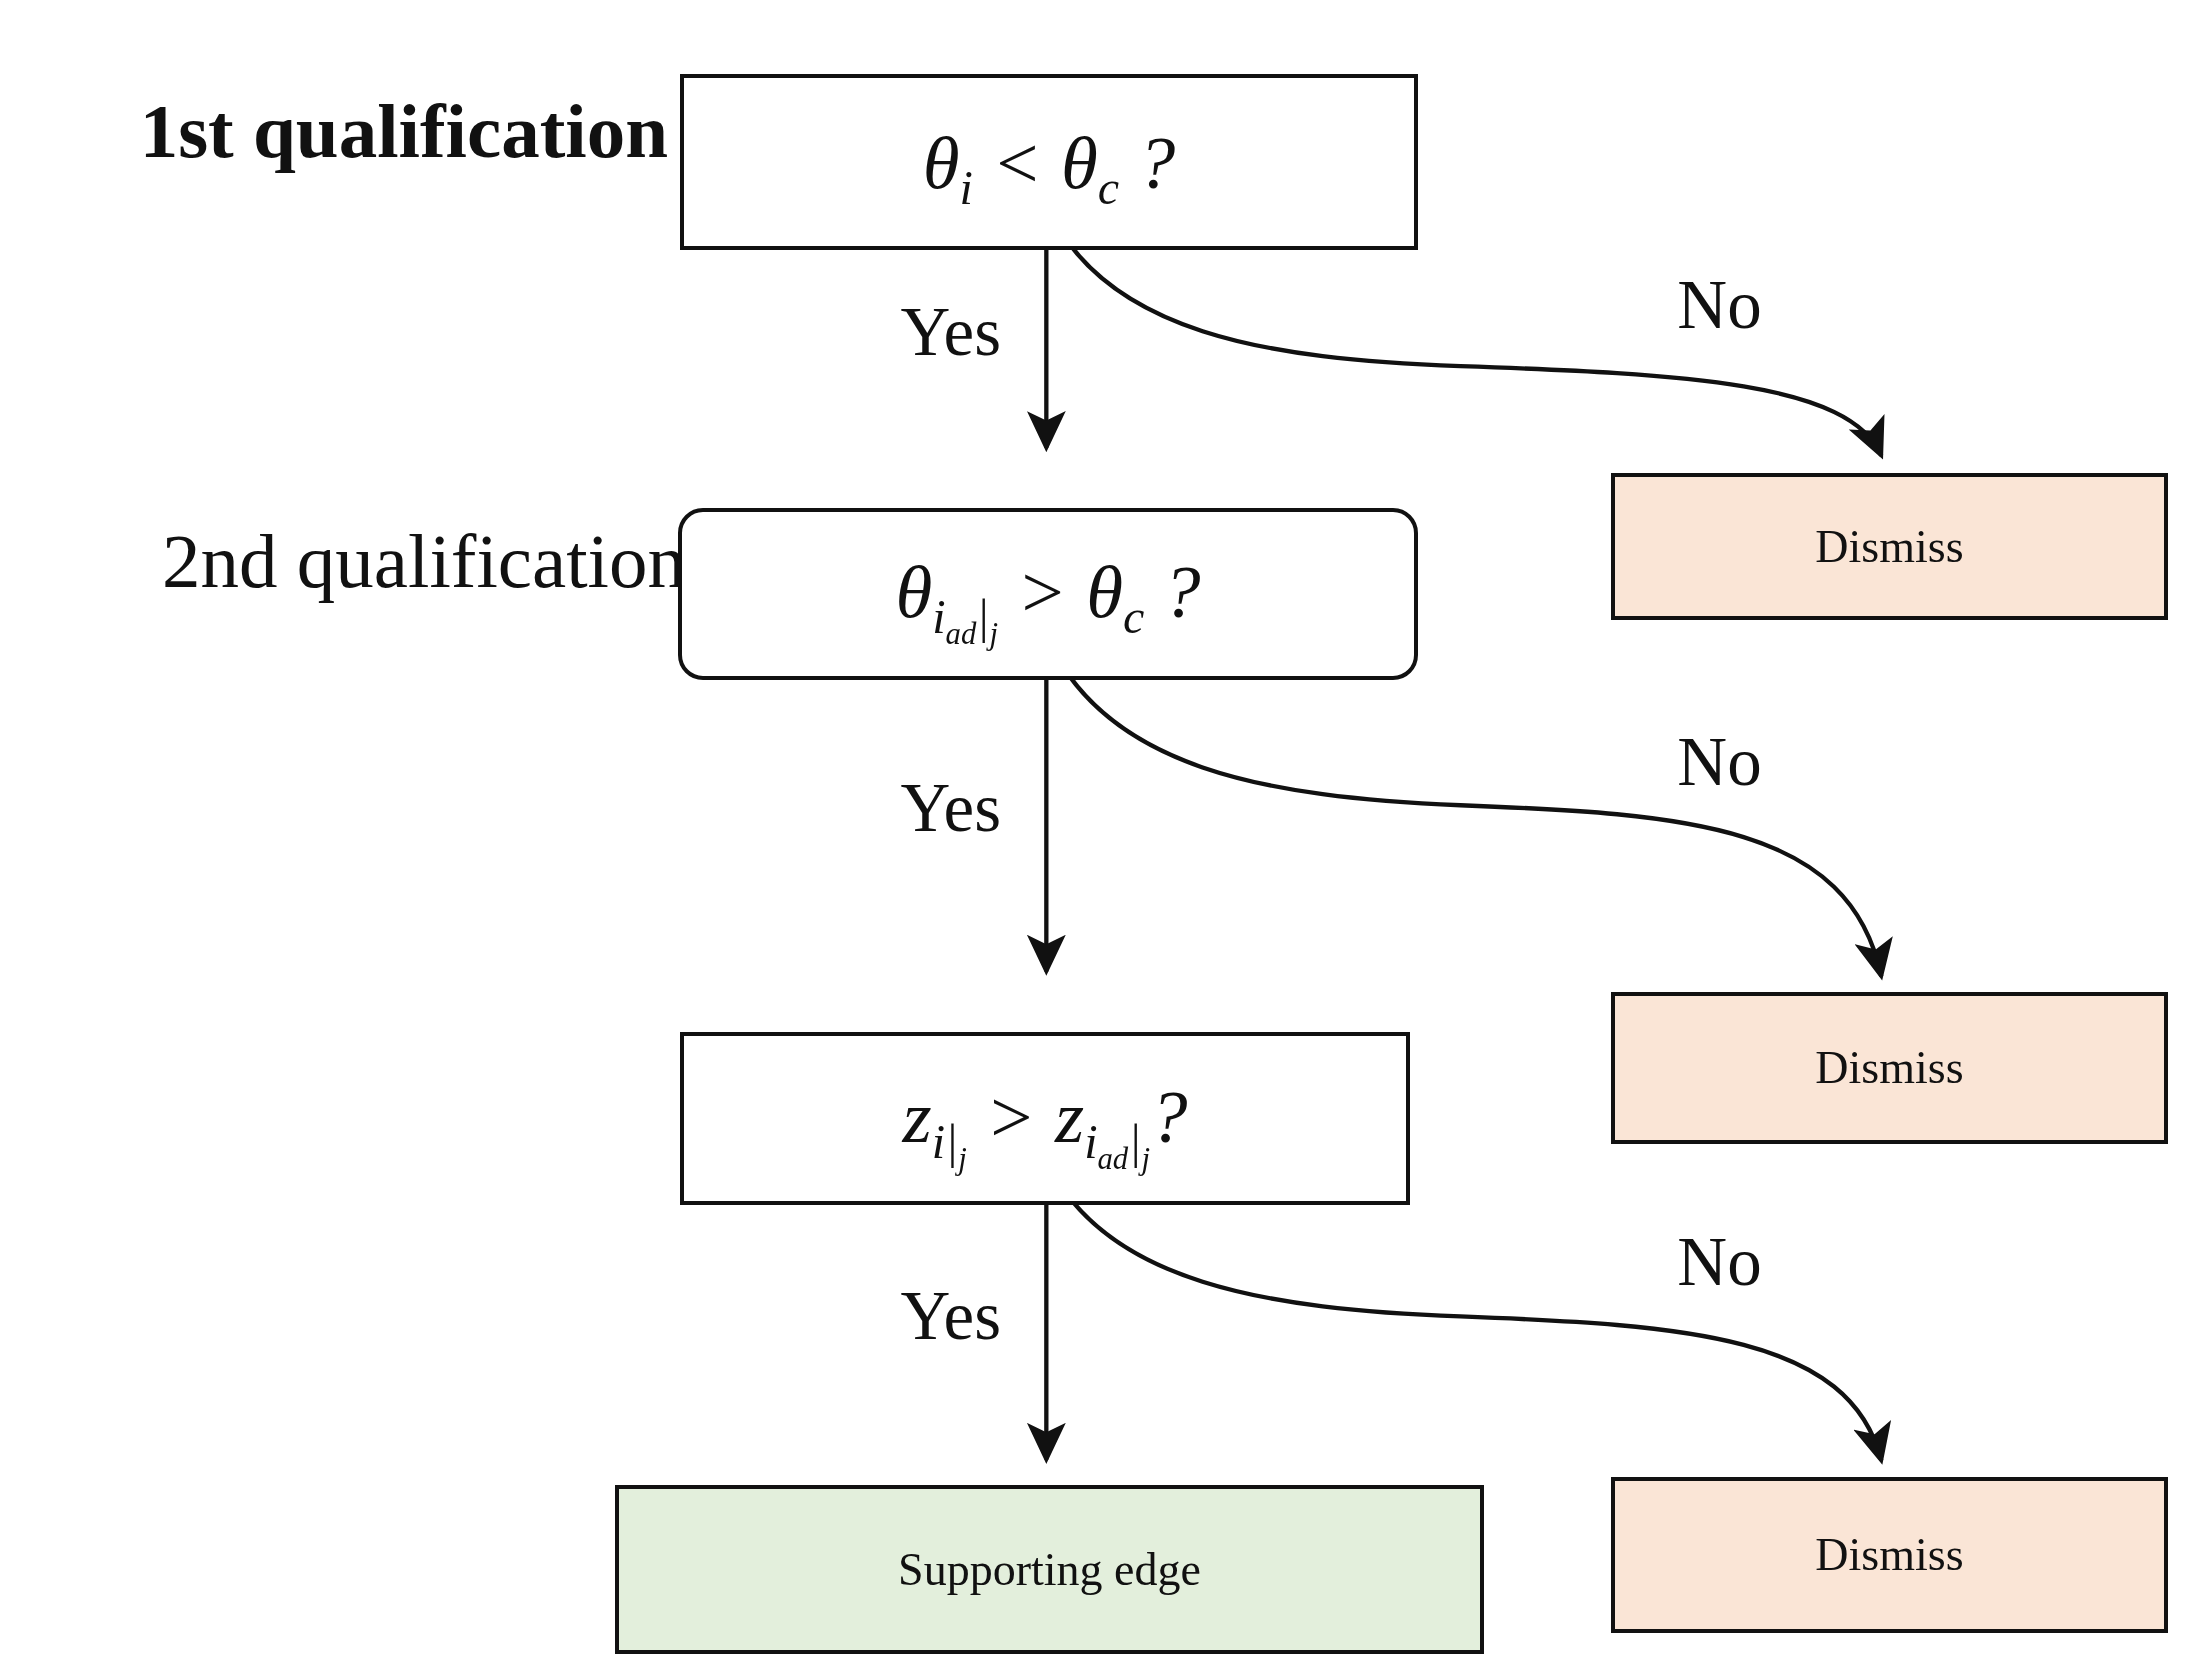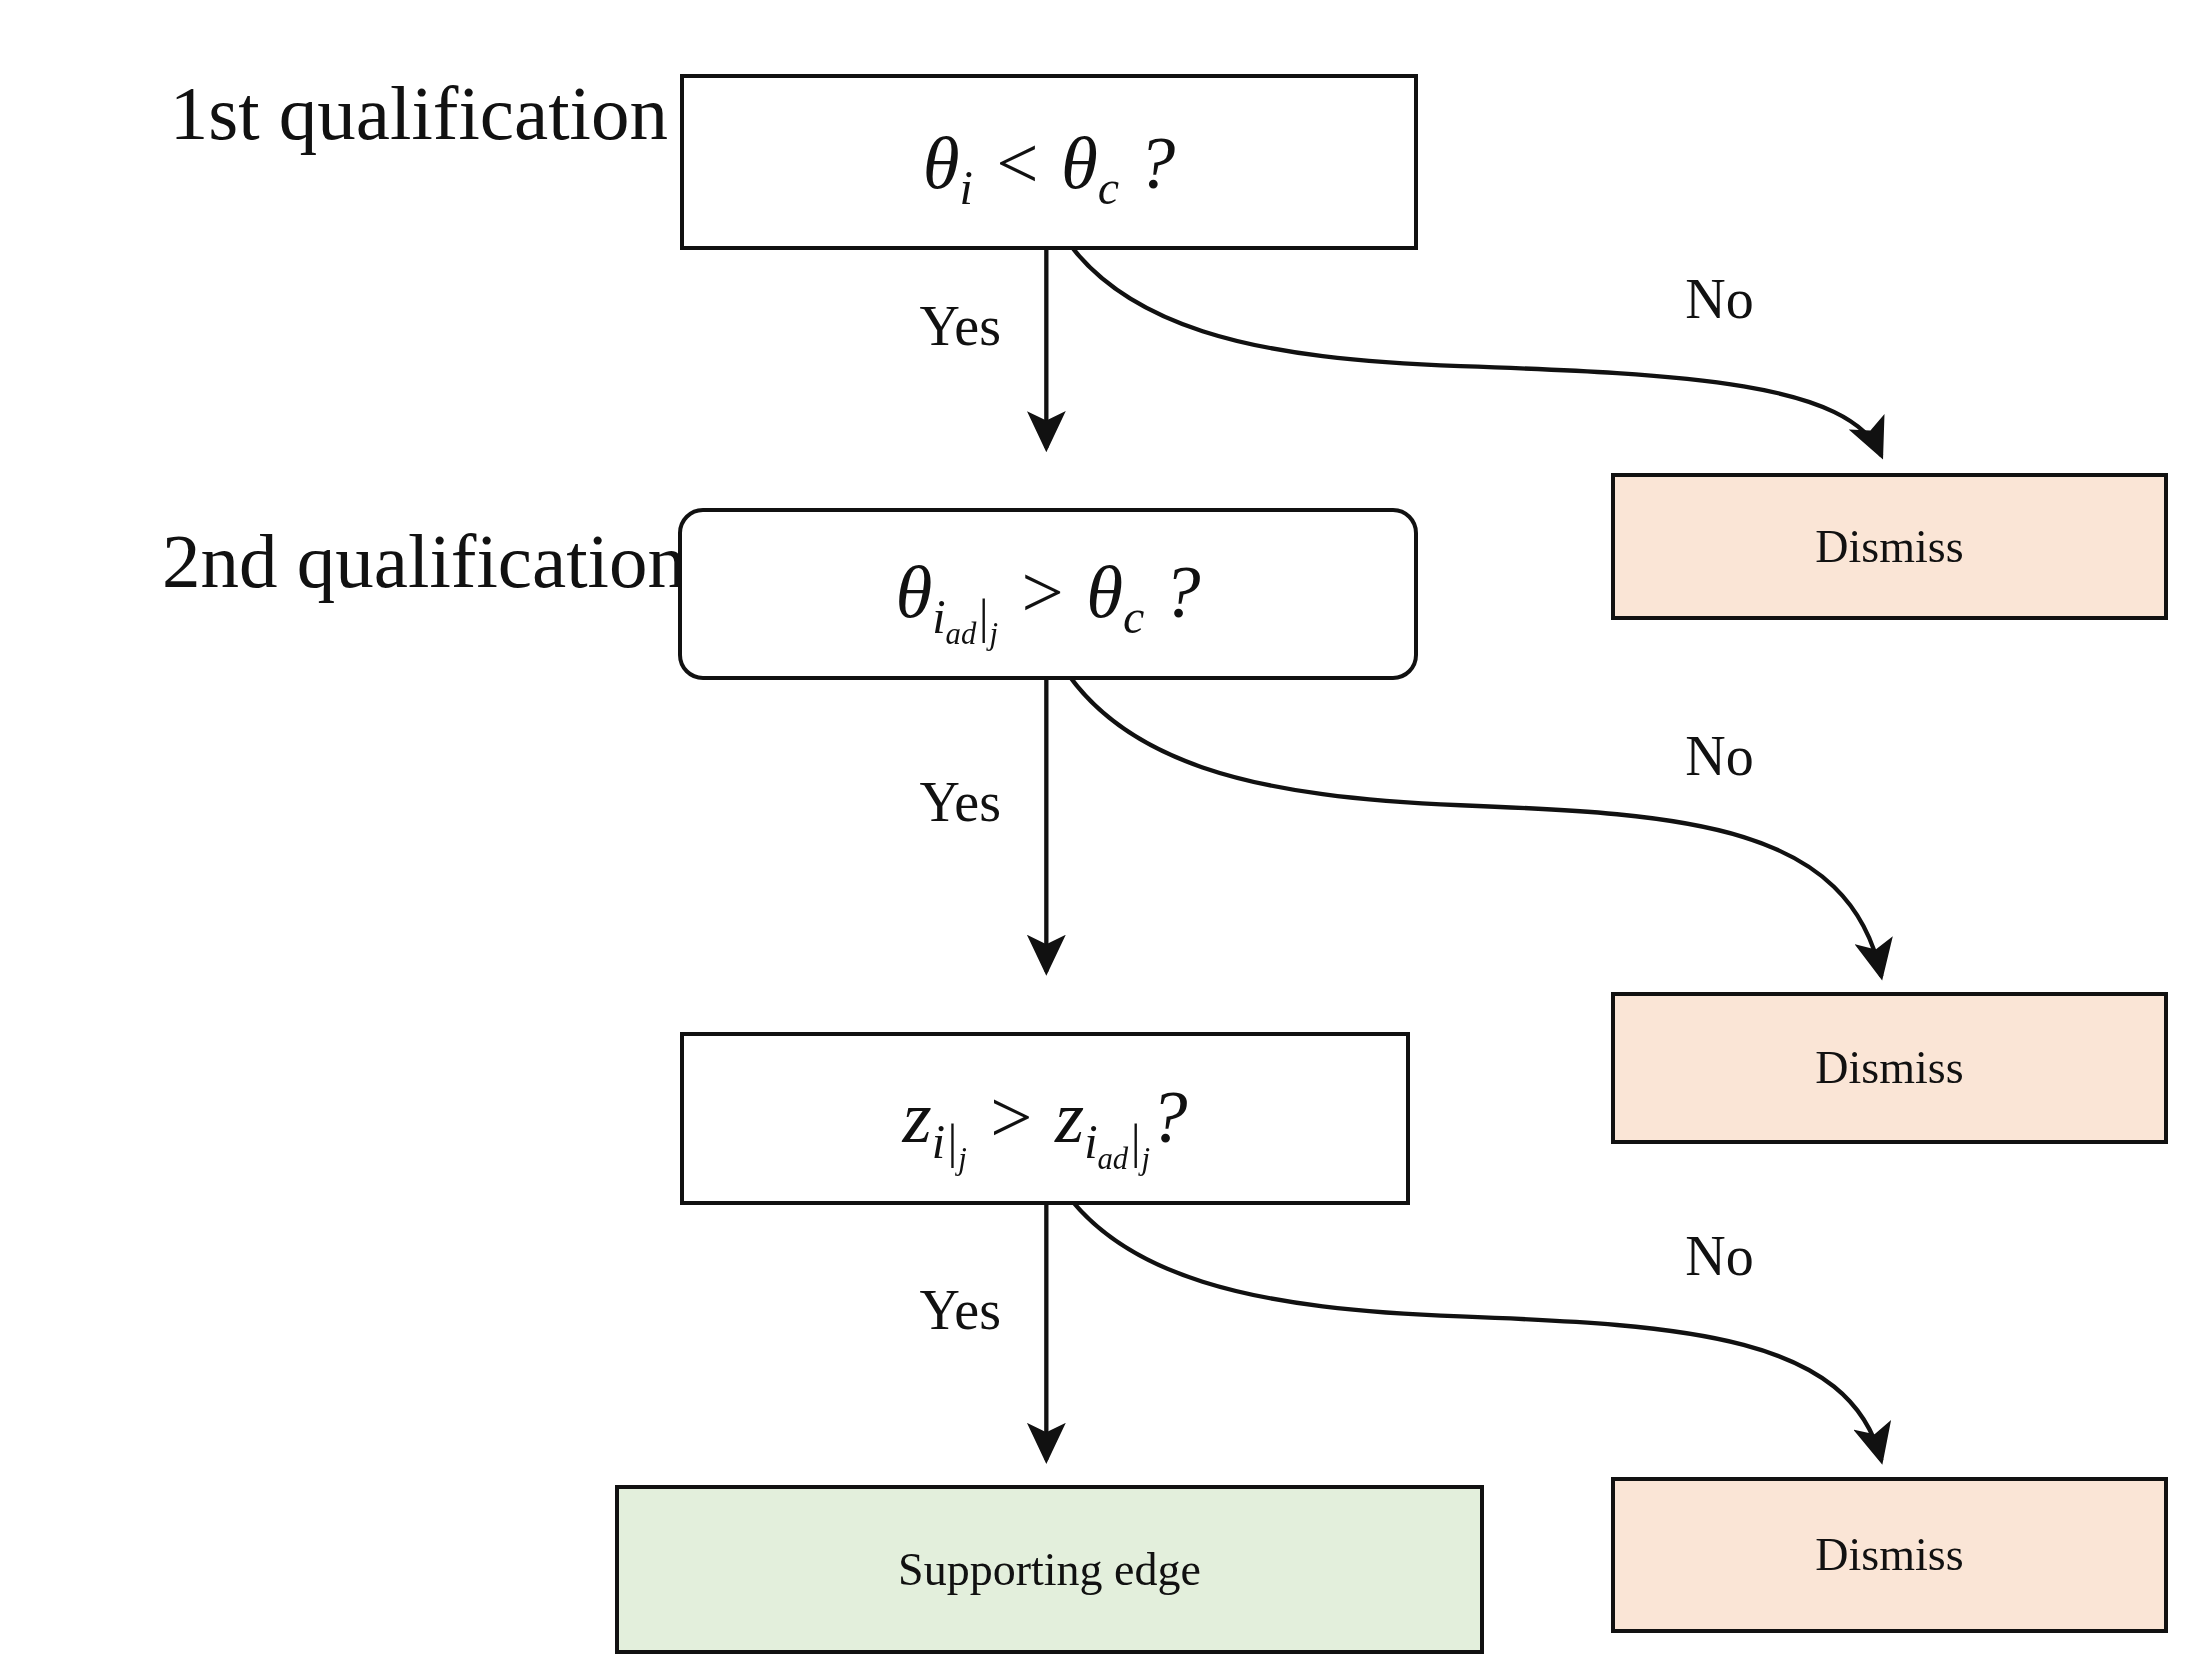--- a/index.html
+++ b/index.html
@@ -40,21 +40,21 @@
     border:4.8px solid #111;
     display:flex;align-items:center;justify-content:center;
     box-sizing:border-box;
     font-size:46px;
     line-height:1;
   }
   .dismiss-box{background:#fae5d6;}
   .support-box{background:#e3efdc;margin-top:12px;}
   .edge-label{
     position:absolute;
-    font-size:56px;
+    font-size:69px;
     line-height:1;
     white-space:nowrap;
   }
   .yes-label{text-align:right;width:192px;}
   .no-label{text-align:center;width:211px;margin-left:-106px;}
   #arrows{position:absolute;left:0;top:0;}
 </style>
 </head>
 <body>
 
@@ -70,21 +70,21 @@
     <path d="M 1089 212 V 466" stroke="#111" stroke-width="4.5" fill="none" marker-end="url(#ah)"></path>
     <path d="M 1089 213 C 1148 347, 1320 374, 1520 381 C 1755 389, 1925 398, 1958 474" stroke="#111" stroke-width="4.5" fill="none" marker-end="url(#ah)"></path>
 
     <path d="M 1089 660 V 1011" stroke="#111" stroke-width="4.5" fill="none" marker-end="url(#ah)"></path>
     <path d="M 1089 661 C 1148 800, 1320 830, 1520 838 C 1755 847, 1925 858, 1958 1016" stroke="#111" stroke-width="4.5" fill="none" marker-end="url(#ah)"></path>
 
     <path d="M 1089 1206 V 1519" stroke="#111" stroke-width="4.5" fill="none" marker-end="url(#ah)"></path>
     <path d="M 1089 1207 C 1148 1335, 1320 1363, 1520 1370 C 1755 1379, 1925 1390, 1958 1520" stroke="#111" stroke-width="4.5" fill="none" marker-end="url(#ah)"></path>
   </svg>
 
-  <div class="row-label" style="left:29px; top:75px;">1st qualification</div>
+  <div class="row-label" style="left:29px; top:93px;font-weight:bold;">1st qualification</div>
   <div class="row-label" style="left:47px; top:507px;margin-top:16px;">2nd qualification</div>
 
   <div class="decision-box" style="left:680px; top:26px; width:738px; height:176px;">
     <span class="formula">θ<sub>i</sub> &lt; θ<sub>c</sub> ?</span>
   </div>
   <div class="decision-box" style="left:678px; top:460px; width:740px; height:172px;border-radius:25px;">
     <span class="formula">θ<sub>i<sub>ad</sub>|<sub>j</sub></sub> &gt; θ<sub>c</sub> ?</span>
   </div>
   <div class="decision-box" style="left:680px; top:984px; width:730px; height:173px;">
     <span class="formula">z<sub>i|<sub>j</sub></sub> &gt; z<sub>i<sub>ad</sub>|<sub>j</sub></sub>?</span>

